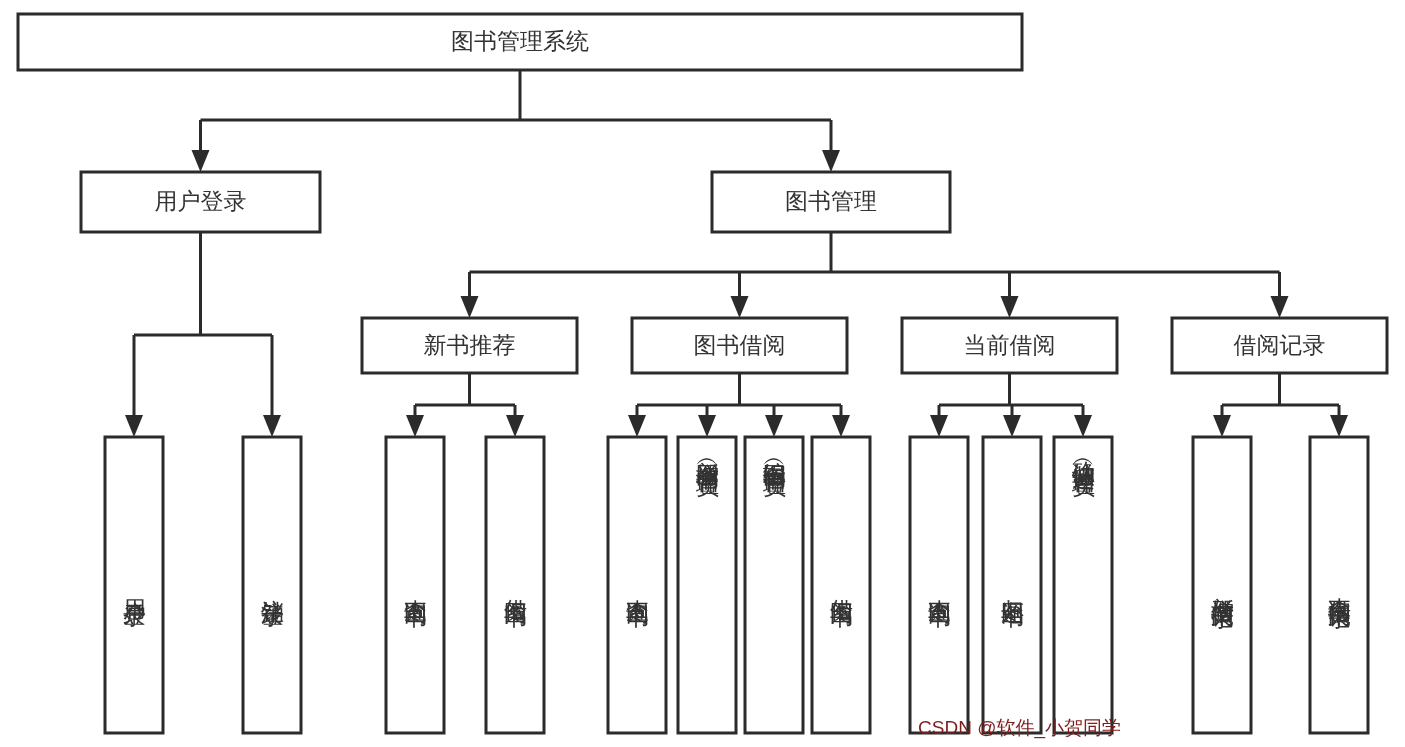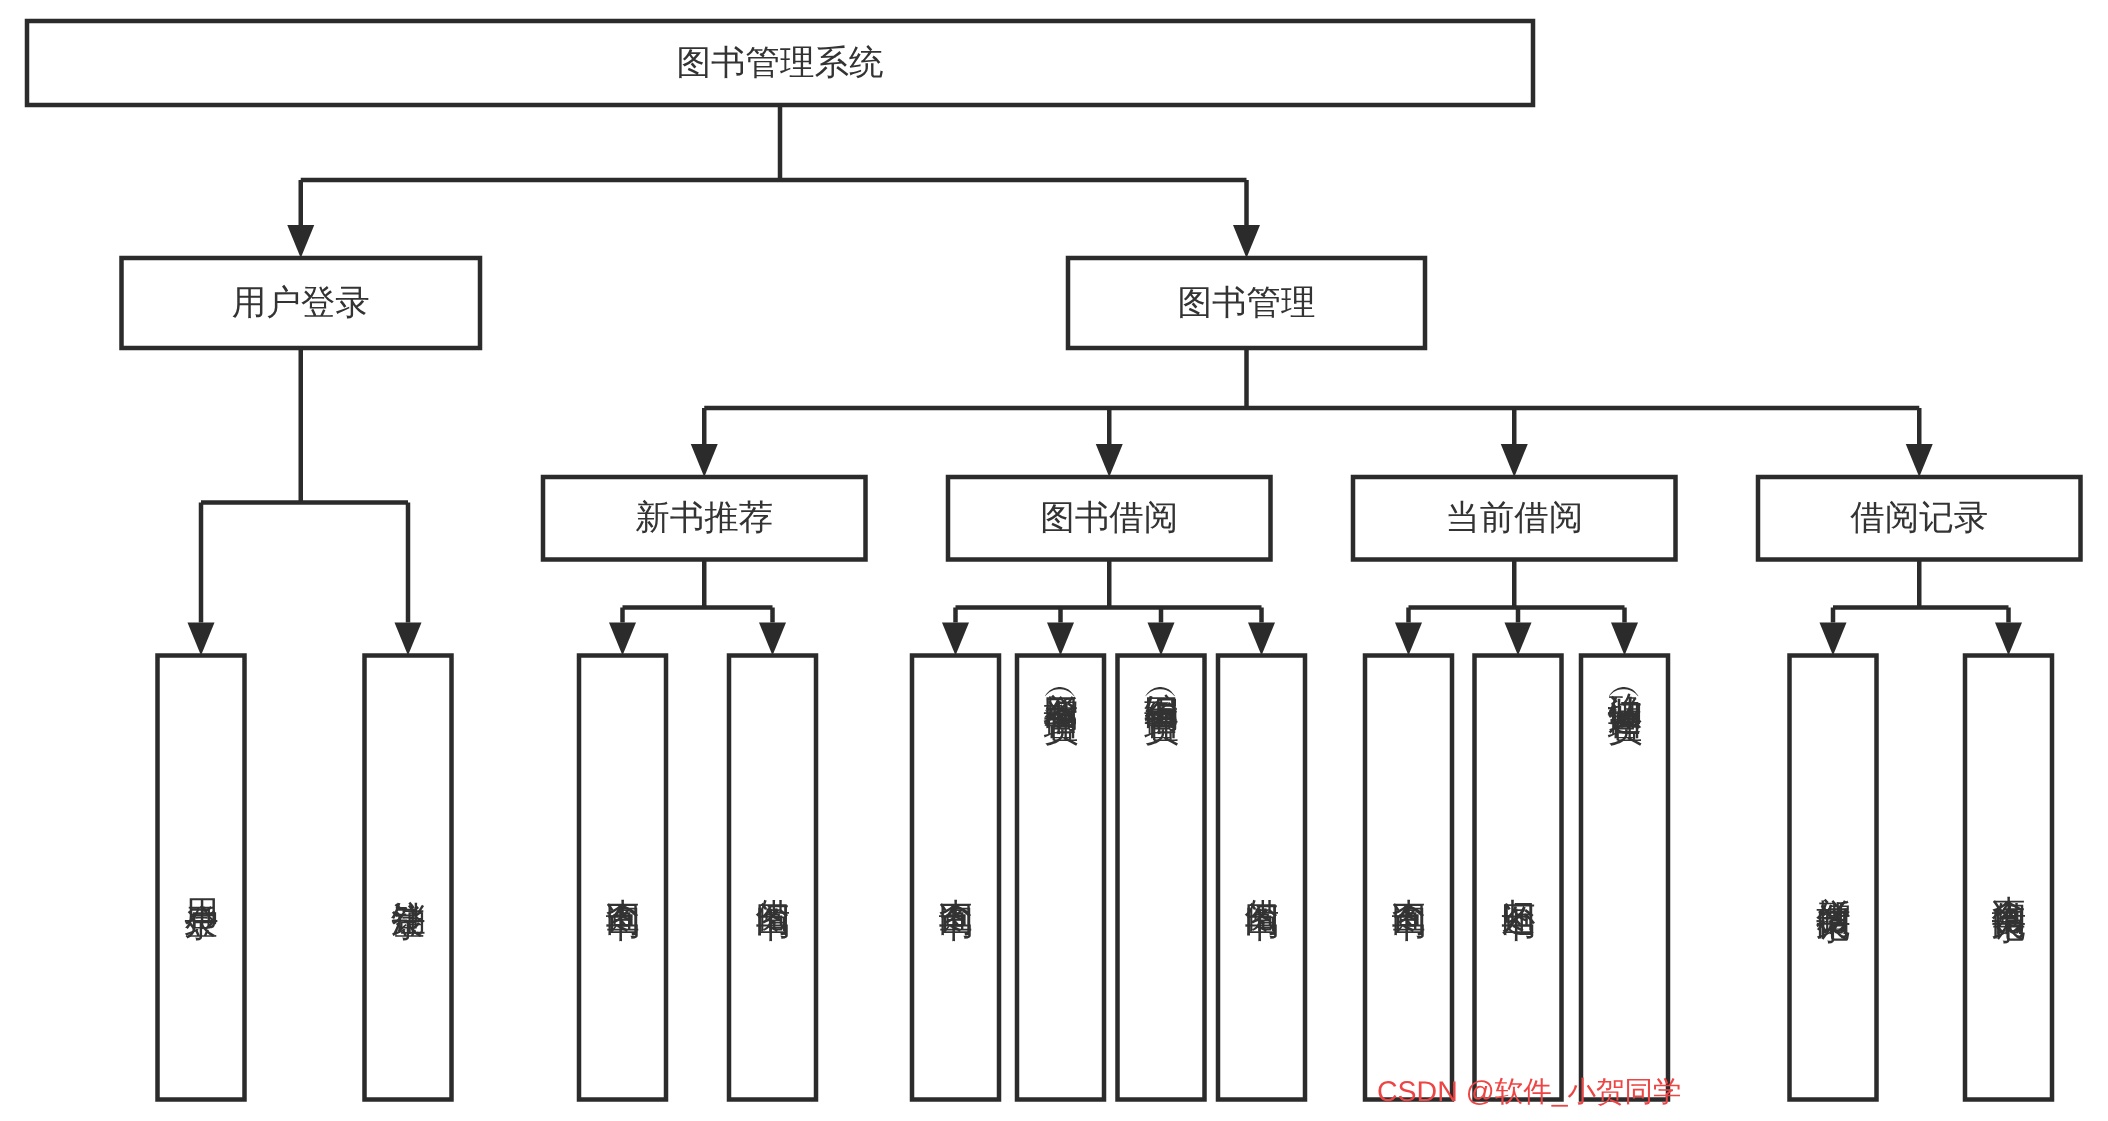--- a/index.html
+++ b/index.html
@@ -65,21 +65,21 @@
     white-space: nowrap;
     pointer-events: none;
     user-select: none;
   }
   .watermark {
     position: absolute;
     right: 8px;
     bottom: 6px;
     font-family: "Liberation Sans", "DejaVu Sans", sans-serif;
     font-size: 19px;
-    color: #ef4444;
+    color: #7f1d1d;
     white-space: nowrap;
     user-select: none;
   }
 </style>
 </head>
 <body>
 
 <div id="diagram-root">
   <svg id="tree-svg" viewBox="0 0 1405 747" xmlns="http://www.w3.org/2000/svg">
     <g id="connector-layer">

